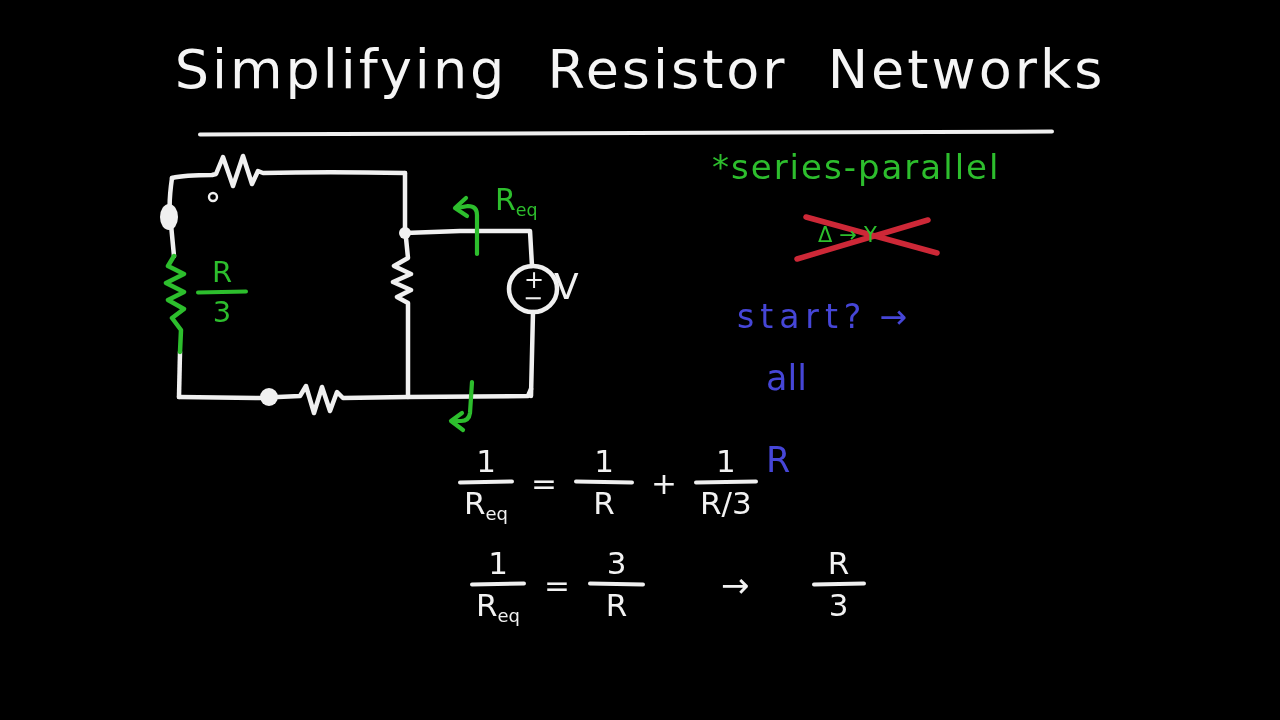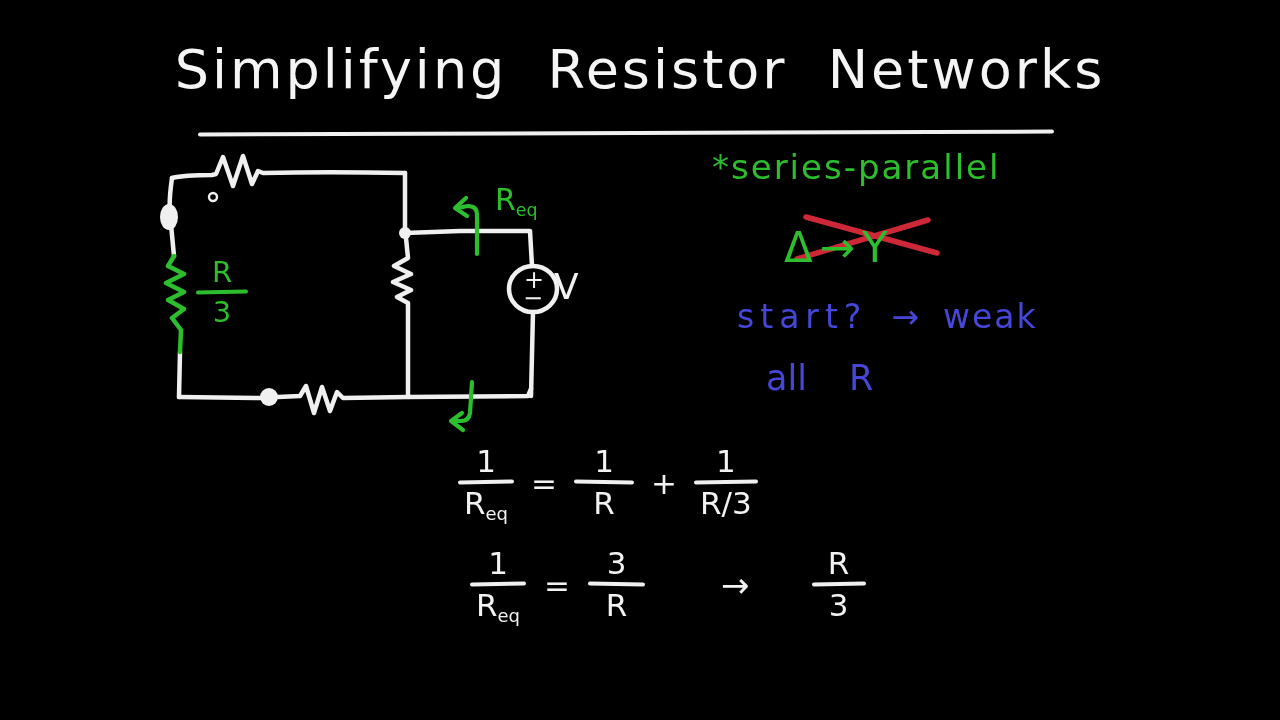--- a/index.html
+++ b/index.html
@@ -95,29 +95,28 @@
   </div>
 
   <div class="abs req-label" style="left:495px;top:182px;">
     <span>R</span><span class="sub">eq</span>
   </div>
 
   <div class="abs label-v" style="left:554px;top:266px;">V</div>
 
   <div class="abs green note" style="left:712px;top:147px;font-size:34px;letter-spacing:2px;">*series-parallel</div>
 
-  <div class="abs green note" style="left:784px;top:223px;font-size:42px;letter-spacing:7px;">Δ→Y</div>
+  <div class="abs green note" style="left:818px;top:223px;font-size:21px;letter-spacing:7px;">Δ→Y</div>
 
-  <div class="abs blue note" style="left:737px;top:297px;font-size:33px;display:flex;gap:24px;align-items:baseline;">
+  <div class="abs blue note" style="left:737px;top:297px;font-size:33px;display:flex;gap:12px;align-items:baseline;">
     <span style="letter-spacing:6px;">start?</span>
     <span>→</span>
-    <span style="letter-spacing:2px;">weak</span>
   </div>
 
-  <div class="abs blue note" style="left:766px;top:358px;font-size:35px;display:flex;gap:42px;">
+  <div class="abs blue note" style="left:766px;top:358px;font-size:35px;display:flex;gap:42px;flex-direction:column;">
     <span>all</span>
     <span>R</span>
   </div>
 
   <div class="abs eq-row" style="left:458px;top:446px;gap:15px;">
     <span class="frac">
       <span class="num">1</span>
       <span class="bar" style="min-width:56px;"></span>
       <span class="den"><span>R</span><span class="sub">eq</span></span>
     </span>

